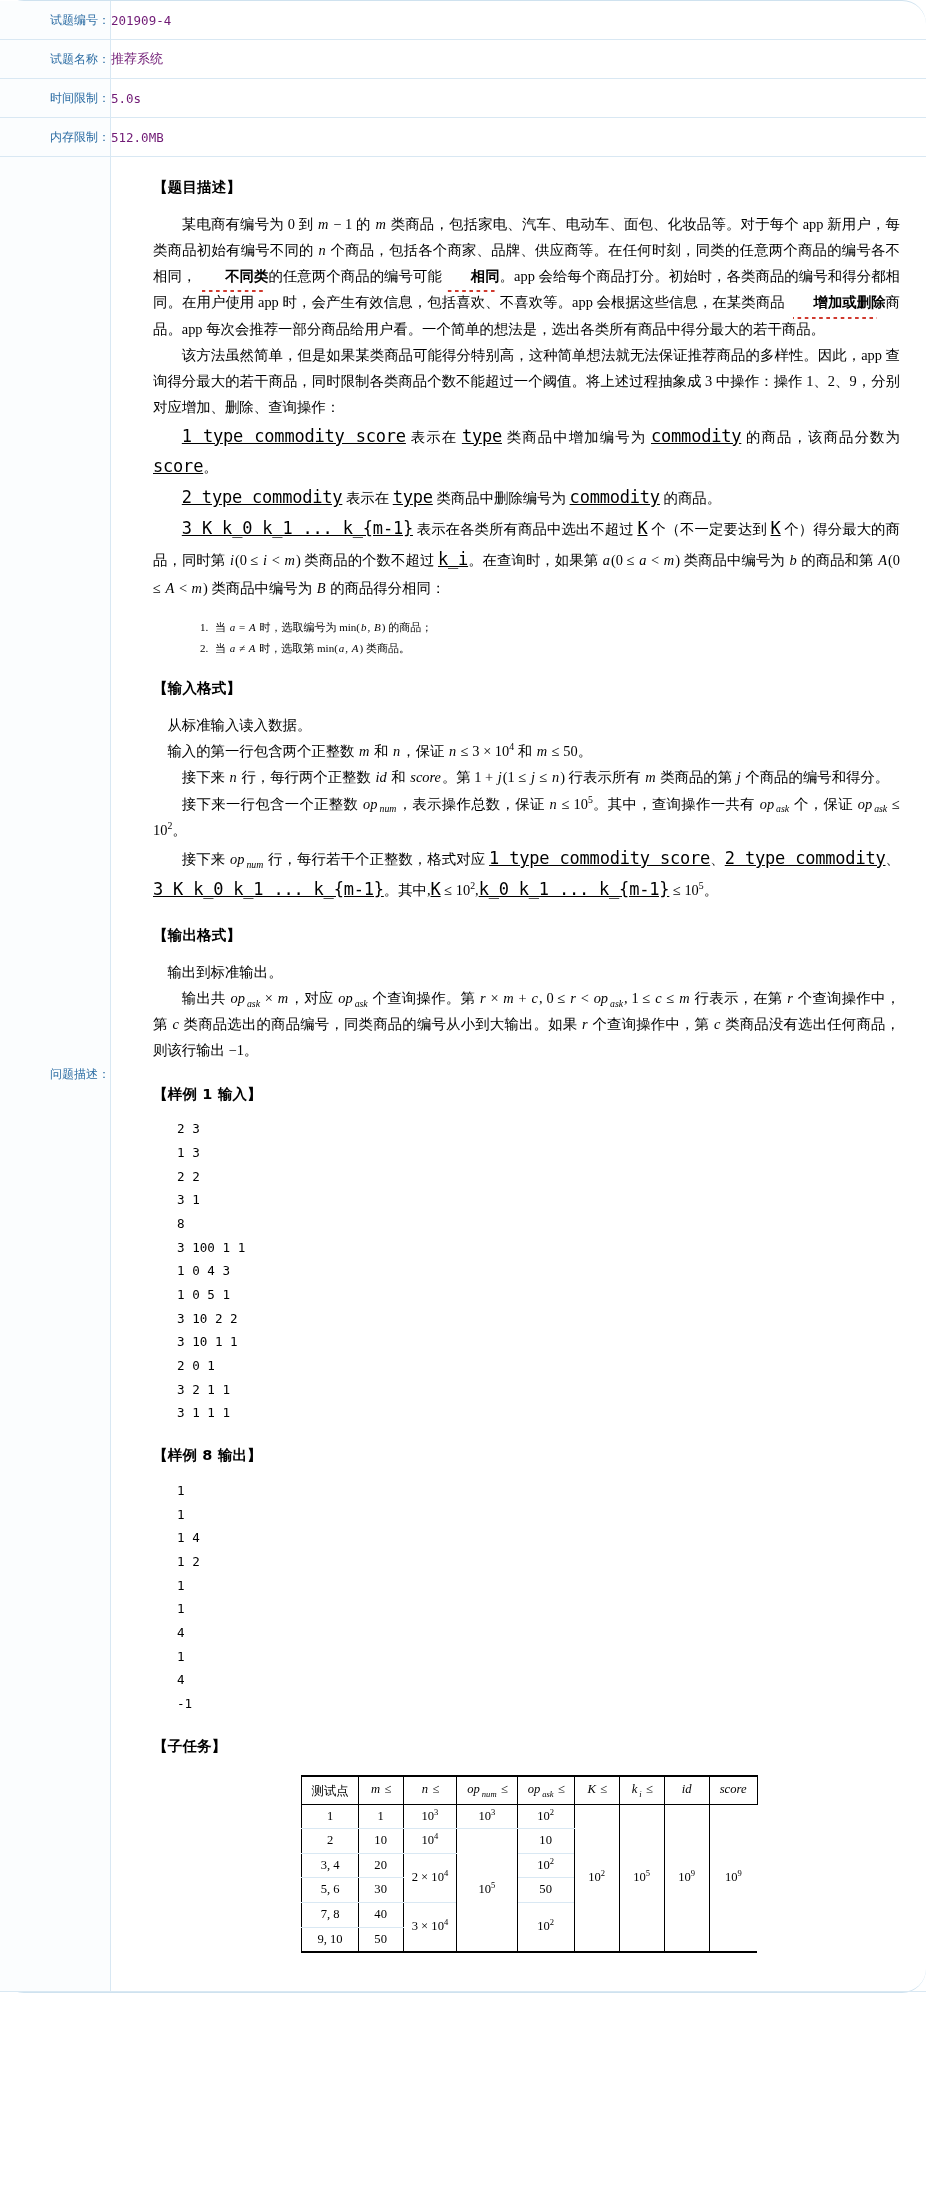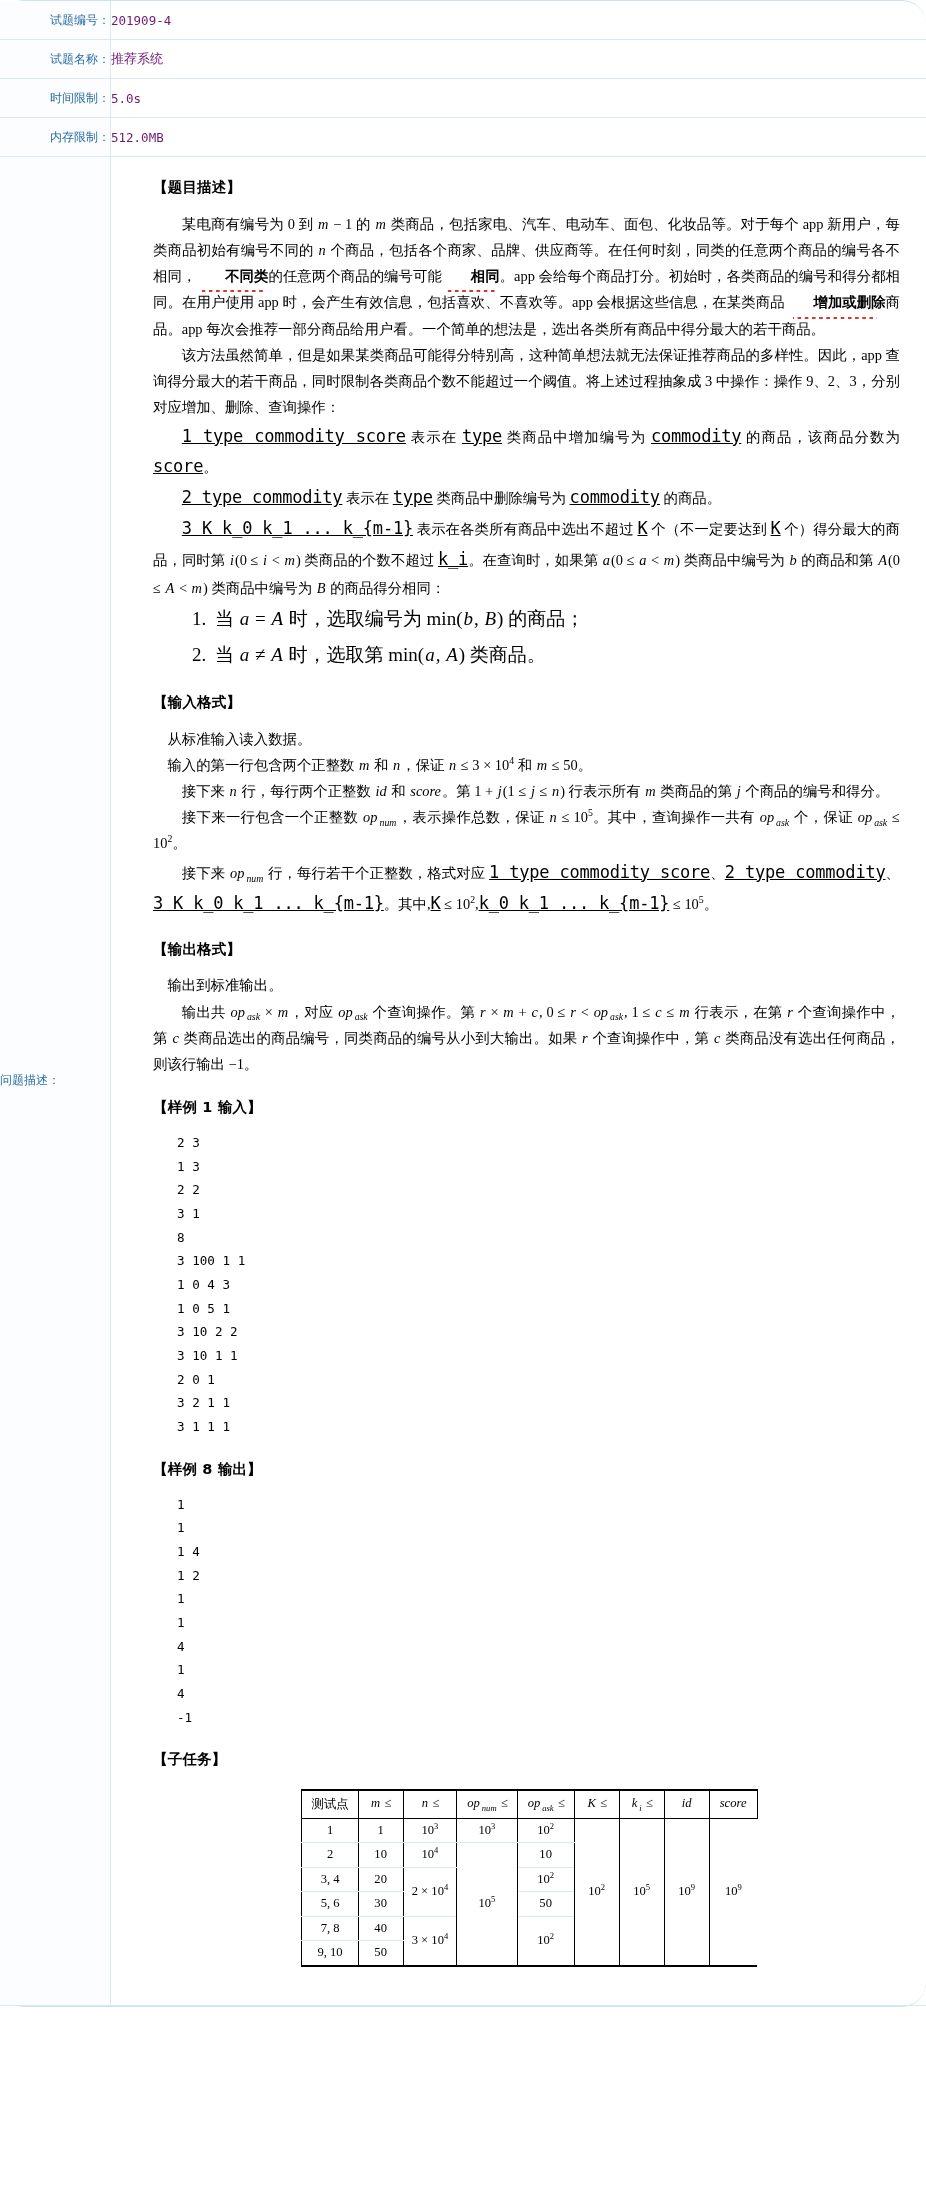--- a/index.html
+++ b/index.html
@@ -49,21 +49,21 @@
     font-size: 12.5px;
     color: #701a75;
     height: 38px;
   }
   td.meta-value.cjk {
     font-family: "DejaVu Sans", sans-serif;
     font-size: 13px;
   }
   td.desc-label {
     width: 110px;
-    text-align: left;
+    text-align: right;
     padding: 0 12px 0 4px;
     color: #2b6ca3;
     font-family: Liberation Serif, serif;
     font-size: 12px;
     background: #fbfdfe;
     vertical-align: middle;
   }
   td.desc-body {
     padding: 0;
     vertical-align: top;
@@ -118,23 +118,23 @@
     left: 8%;
     right: 8%;
     bottom: -3px;
     height: 2px;
     background-image: radial-gradient(circle, #d03a2f 45%, transparent 48%);
     background-size: 0.5em 2.5px;
     background-repeat: repeat-x;
     background-position: center;
   }
   ol.ops {
-    margin: 0 0 0 0;
+    margin: 16px 0 0 0;
     padding-left: 72px;
-    font-size: 19px;
+    font-size: 11px;
     line-height: 1.85;
   }
   ol.ops li { margin: 0; padding-left: 4px; }
   
   pre.sample {
     font-family: "DejaVu Sans Mono", monospace;
     font-size: 12.6px;
     line-height: 1.88;
     margin: 6px 0 0 0;
     padding: 0 0 0 38px;
@@ -202,21 +202,21 @@
       <tr>
         <td class="desc-label">问题描述：</td>
         <td class="desc-body">
 
           <div class="body-inner">
 
             <h3 class="sec first">【题目描述】</h3>
 
             <p class="para"><span>某电商有编号为 0 到 </span><i class="v">m</i><span> − 1 的 </span><i class="v">m</i><span> 类商品，包括家电、汽车、电动车、面包、化妆品等。对于每个 app 新用户，每类商品初始有编号不同的 </span><i class="v">n</i><span> 个商品，包括各个商家、品牌、供应商等。在任何时刻，同类的任意两个商品的编号各不相同，</span><span class="bold-dot">不同类</span><span>的任意两个商品的编号可能</span><span class="bold-dot">相同</span><span>。app 会给每个商品打分。初始时，各类商品的编号和得分都相同。在用户使用 app 时，会产生有效信息，包括喜欢、不喜欢等。app 会根据这些信息，在某类商品</span><span class="bold-dot">增加或删除</span><span>商品。app 每次会推荐一部分商品给用户看。一个简单的想法是，选出各类所有商品中得分最大的若干商品。</span></p>
 
-            <p class="para">该方法虽然简单，但是如果某类商品可能得分特别高，这种简单想法就无法保证推荐商品的多样性。因此，app 查询得分最大的若干商品，同时限制各类商品个数不能超过一个阈值。将上述过程抽象成 3 中操作：操作 9、2、3，分别对应增加、删除、查询操作：</p>
+            <p class="para">该方法虽然简单，但是如果某类商品可能得分特别高，这种简单想法就无法保证推荐商品的多样性。因此，app 查询得分最大的若干商品，同时限制各类商品个数不能超过一个阈值。将上述过程抽象成 3 中操作：操作 1、2、9，分别对应增加、删除、查询操作：</p>
 
             <p class="para"><span class="mono-u">1 type commodity score</span><span> 表示在 </span><span class="mono-u">type</span><span> 类商品中增加编号为 </span><span class="mono-u">commodity</span><span> 的商品，该商品分数为 </span><span class="mono-u">score</span><span>。</span></p>
 
             <p class="para"><span class="mono-u">2 type commodity</span><span> 表示在 </span><span class="mono-u">type</span><span> 类商品中删除编号为 </span><span class="mono-u">commodity</span><span> 的商品。</span></p>
 
             <p class="para"><span class="mono-u">3 K k_0 k_1 ... k_{m-1}</span><span> 表示在各类所有商品中选出不超过 </span><span class="mono-u">K</span><span> 个（不一定要达到 </span><span class="mono-u">K</span><span> 个）得分最大的商品，同时第 </span><i class="v">i</i><span>(0 ≤ </span><i class="v">i</i><span> &lt; </span><i class="v">m</i><span>) 类商品的个数不超过 </span><span class="mono-u">k_i</span><span>。在查询时，如果第 </span><i class="v">a</i><span>(0 ≤ </span><i class="v">a</i><span> &lt; </span><i class="v">m</i><span>) 类商品中编号为 </span><i class="v">b</i><span> 的商品和第 </span><i class="v">A</i><span>(0 ≤ </span><i class="v">A</i><span> &lt; </span><i class="v">m</i><span>) 类商品中编号为 </span><i class="v">B</i><span> 的商品得分相同：</span></p>
 
             <ol class="ops">
               <li><span>当 </span><i class="v">a</i><span> = </span><i class="v">A</i><span> 时，选取编号为 min(</span><i class="v">b</i><span>, </span><i class="v">B</i><span>) 的商品；</span></li>
               <li><span>当 </span><i class="v">a</i><span> ≠ </span><i class="v">A</i><span> 时，选取第 min(</span><i class="v">a</i><span>, </span><i class="v">A</i><span>) 类商品。</span></li>

